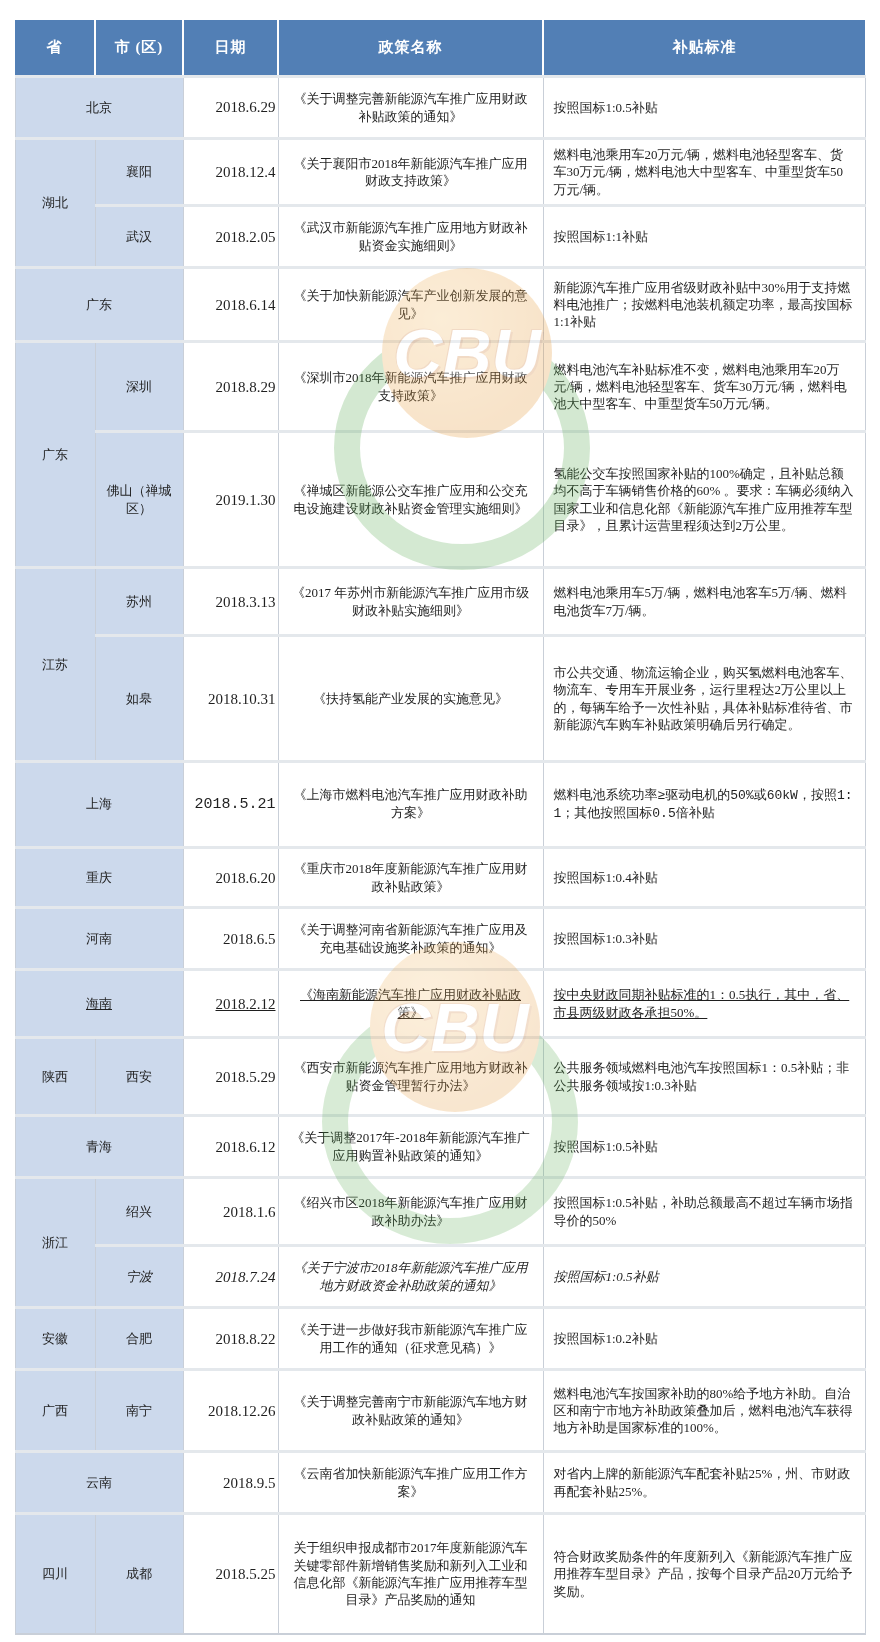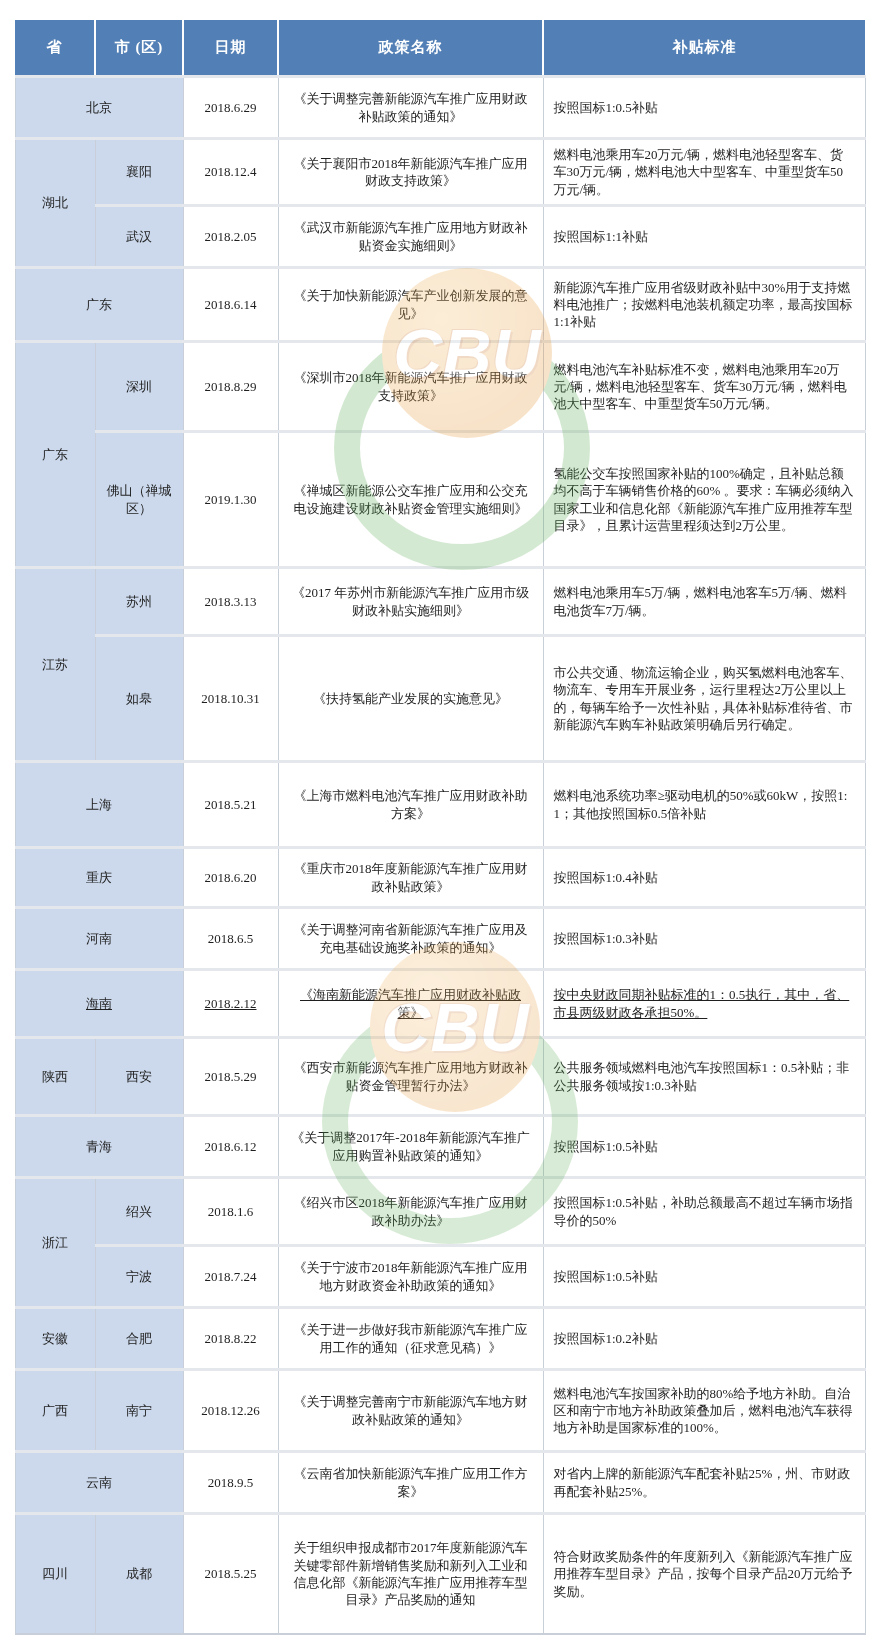--- a/index.html
+++ b/index.html
@@ -29,21 +29,21 @@
 
   td {
     border:1px solid #c9cfd8; border-top:3px solid #e4e8ec;
     padding:6px 10px; font-size:13px; line-height:1.34;
     vertical-align:middle; background:#fff; word-break:break-all;
   }
   tbody tr:last-child td { border-bottom:2px solid #c9cfd8; }
   td.region {
     background:#ccd9ec; text-align:center; font-size:13px; padding:6px 4px;
   }
-  td.date { text-align:center; white-space:nowrap; padding:6px 2px; font-size:13px; }
+  td.date { text-align:right; white-space:nowrap; padding:6px 2px; font-size:15px; }
   td.policy-name { text-align:center; }
   td.subsidy { text-align:left; }
   td.subsidy.center { text-align:left; }
 
   
   .watermark {
     position:absolute; width:300px; height:312px; opacity:0.25;
     pointer-events:none; z-index:5;
   }
   .wm-1 { left:318px; top:268px; }
@@ -129,21 +129,21 @@
           <td class="date">2018.3.13</td>
           <td class="policy-name">《2017 年苏州市新能源汽车推广应用市级财政补贴实施细则》</td>
           <td class="subsidy">燃料电池乘用车5万/辆，燃料电池客车5万/辆、燃料电池货车7万/辆。</td>
         </tr>
         <tr style="height: 126px;">
           <td class="region">如皋</td>
           <td class="date">2018.10.31</td>
           <td class="policy-name">《扶持氢能产业发展的实施意见》</td>
           <td class="subsidy">市公共交通、物流运输企业，购买氢燃料电池客车、物流车、专用车开展业务，运行里程达2万公里以上的，每辆车给予一次性补贴，具体补贴标准待省、市新能源汽车购车补贴政策明确后另行确定。</td>
         </tr>
-        <tr style="height: 86px;">
+        <tr style="height: 86px; font-family: Liberation Mono, monospace;">
           <td class="region" colspan="2">上海</td>
           <td class="date">2018.5.21</td>
           <td class="policy-name">《上海市燃料电池汽车推广应用财政补助方案》</td>
           <td class="subsidy">燃料电池系统功率≥驱动电机的50%或60kW，按照1:1；其他按照国标0.5倍补贴</td>
         </tr>
         <tr style="height: 60px;">
           <td class="region" colspan="2">重庆</td>
           <td class="date">2018.6.20</td>
           <td class="policy-name">《重庆市2018年度新能源汽车推广应用财政补贴政策》</td>
           <td class="subsidy center">按照国标1:0.4补贴</td>
@@ -173,21 +173,21 @@
           <td class="policy-name">《关于调整2017年-2018年新能源汽车推广应用购置补贴政策的通知》</td>
           <td class="subsidy center">按照国标1:0.5补贴</td>
         </tr>
         <tr style="height: 68px;">
           <td class="region" rowspan="2">浙江</td>
           <td class="region">绍兴</td>
           <td class="date">2018.1.6</td>
           <td class="policy-name">《绍兴市区2018年新能源汽车推广应用财政补助办法》</td>
           <td class="subsidy">按照国标1:0.5补贴，补助总额最高不超过车辆市场指导价的50%</td>
         </tr>
-        <tr style="height: 62px;">
+        <tr style="height: 62px; font-style: italic;">
           <td class="region">宁波</td>
           <td class="date">2018.7.24</td>
           <td class="policy-name">《关于宁波市2018年新能源汽车推广应用地方财政资金补助政策的通知》</td>
           <td class="subsidy center">按照国标1:0.5补贴</td>
         </tr>
         <tr style="height: 62px; padding-left: 18px;">
           <td class="region" rowspan="1">安徽</td>
           <td class="region">合肥</td>
           <td class="date">2018.8.22</td>
           <td class="policy-name">《关于进一步做好我市新能源汽车推广应用工作的通知（征求意见稿）》</td>

